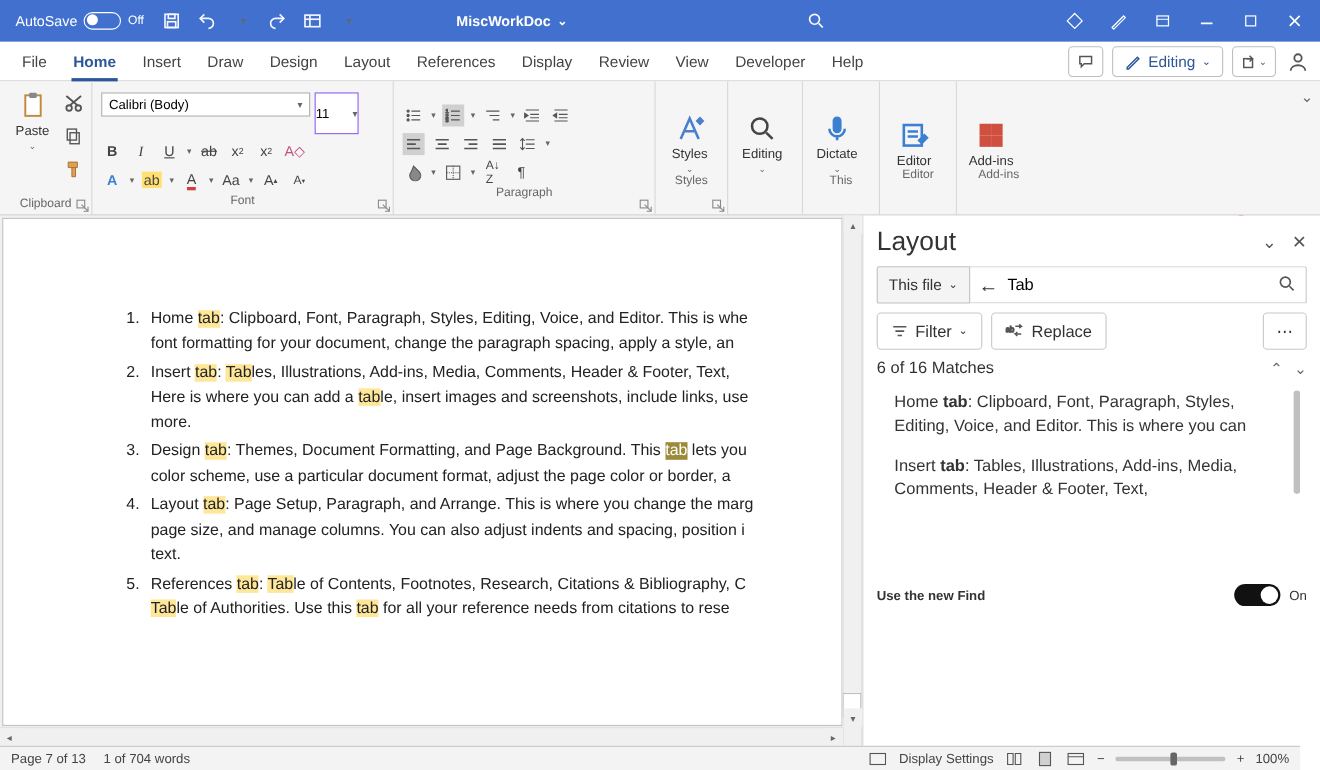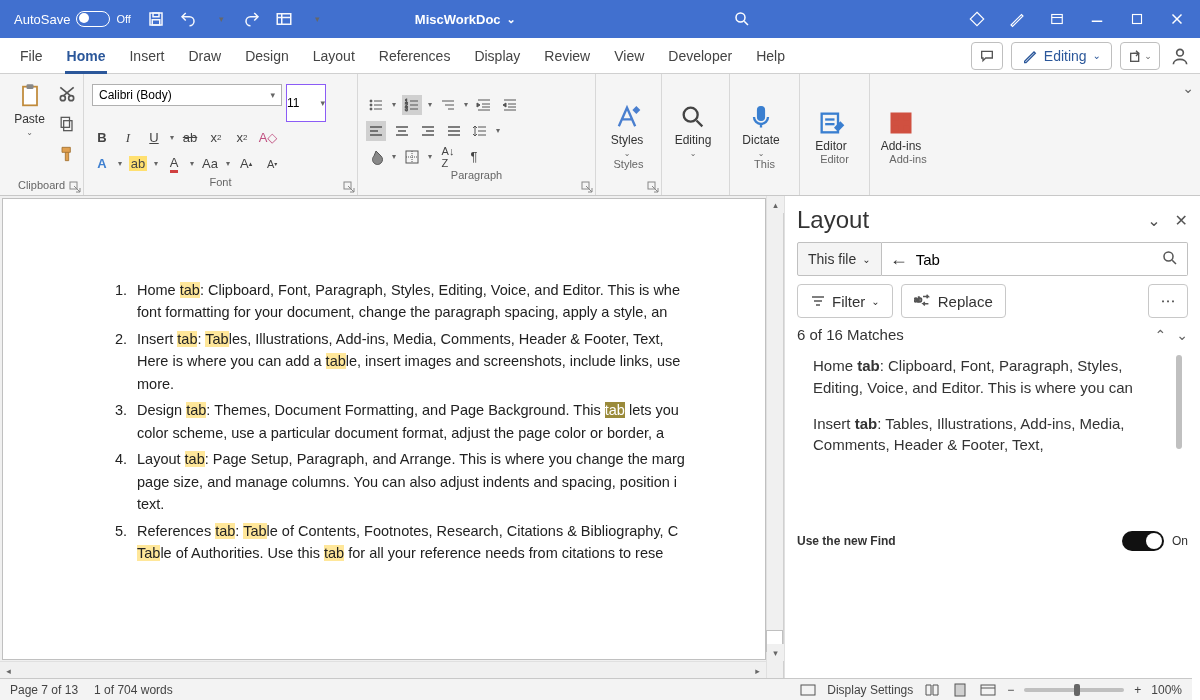--- a/index.html
+++ b/index.html
@@ -81,21 +81,21 @@
 .results::after { content:''; position:absolute; right:0; top:4px; width:6px; height:94px; background:#c0c0c0; border-radius:3px; }
 .result { border:none; padding:4px 8px 10px 16px; font-size:15px; line-height:1.45; color:#333; }
 .result b { font-weight:700; }
 .useful { font-size:13.5px; color:#444; padding-top:4px; }
 .useful a { color:#2060c0; text-decoration:underline; margin-left:6px; cursor:pointer; }
 .newfind { display:flex; align-items:center; justify-content:space-between; font-weight:600; font-size:12px; }
 .switch { width:42px; height:20px; background:#111; border-radius:10px; position:relative; }
 .switch::after { content:''; position:absolute; right:2px; top:2px; width:16px; height:16px; background:#fff; border-radius:50%; }
 
 
-.status { position:absolute; bottom:0; left:0; right:8px; height:22px; background:#f3f3f3; border-top:1px solid #c8c8c8; display:flex; align-items:center; font-size:12px; color:#444; padding:0 10px; gap:16px; }
+.status { position:absolute; bottom:0; left:0; right:18px; height:22px; background:#f3f3f3; border-top:1px solid #c8c8c8; display:flex; align-items:center; font-size:12px; color:#444; padding:0 10px; gap:16px; }
 .status .right { margin-left:auto; display:flex; align-items:center; gap:10px; }
 .zoom-slider { width:100px; height:4px; background:#c0c0c0; position:relative; border-radius:2px; }
 .zoom-slider::after { content:''; position:absolute; left:50%; top:-4px; width:6px; height:12px; background:#666; border-radius:2px; }
 .viewbtn { width:18px; height:16px; display:flex; align-items:center; justify-content:center; }
 
 .caret::after { content:'▾'; font-size:9px; color:#666; margin-left:3px; }
 </style>
 </head>
 <body>
 

